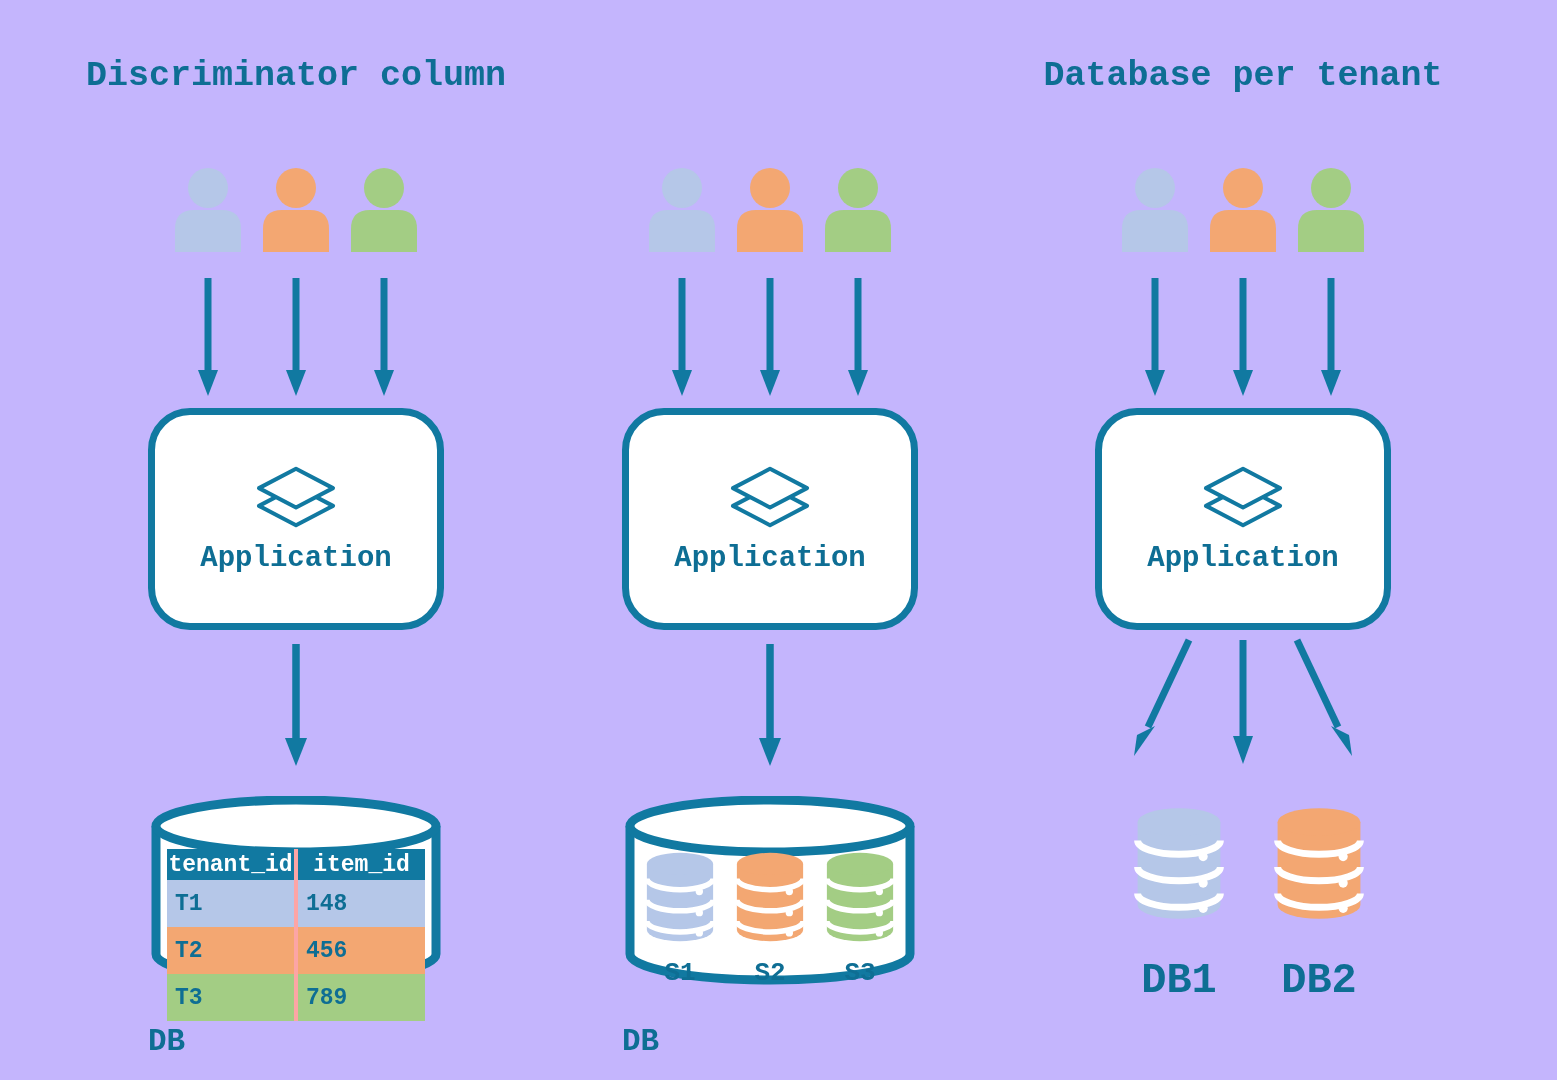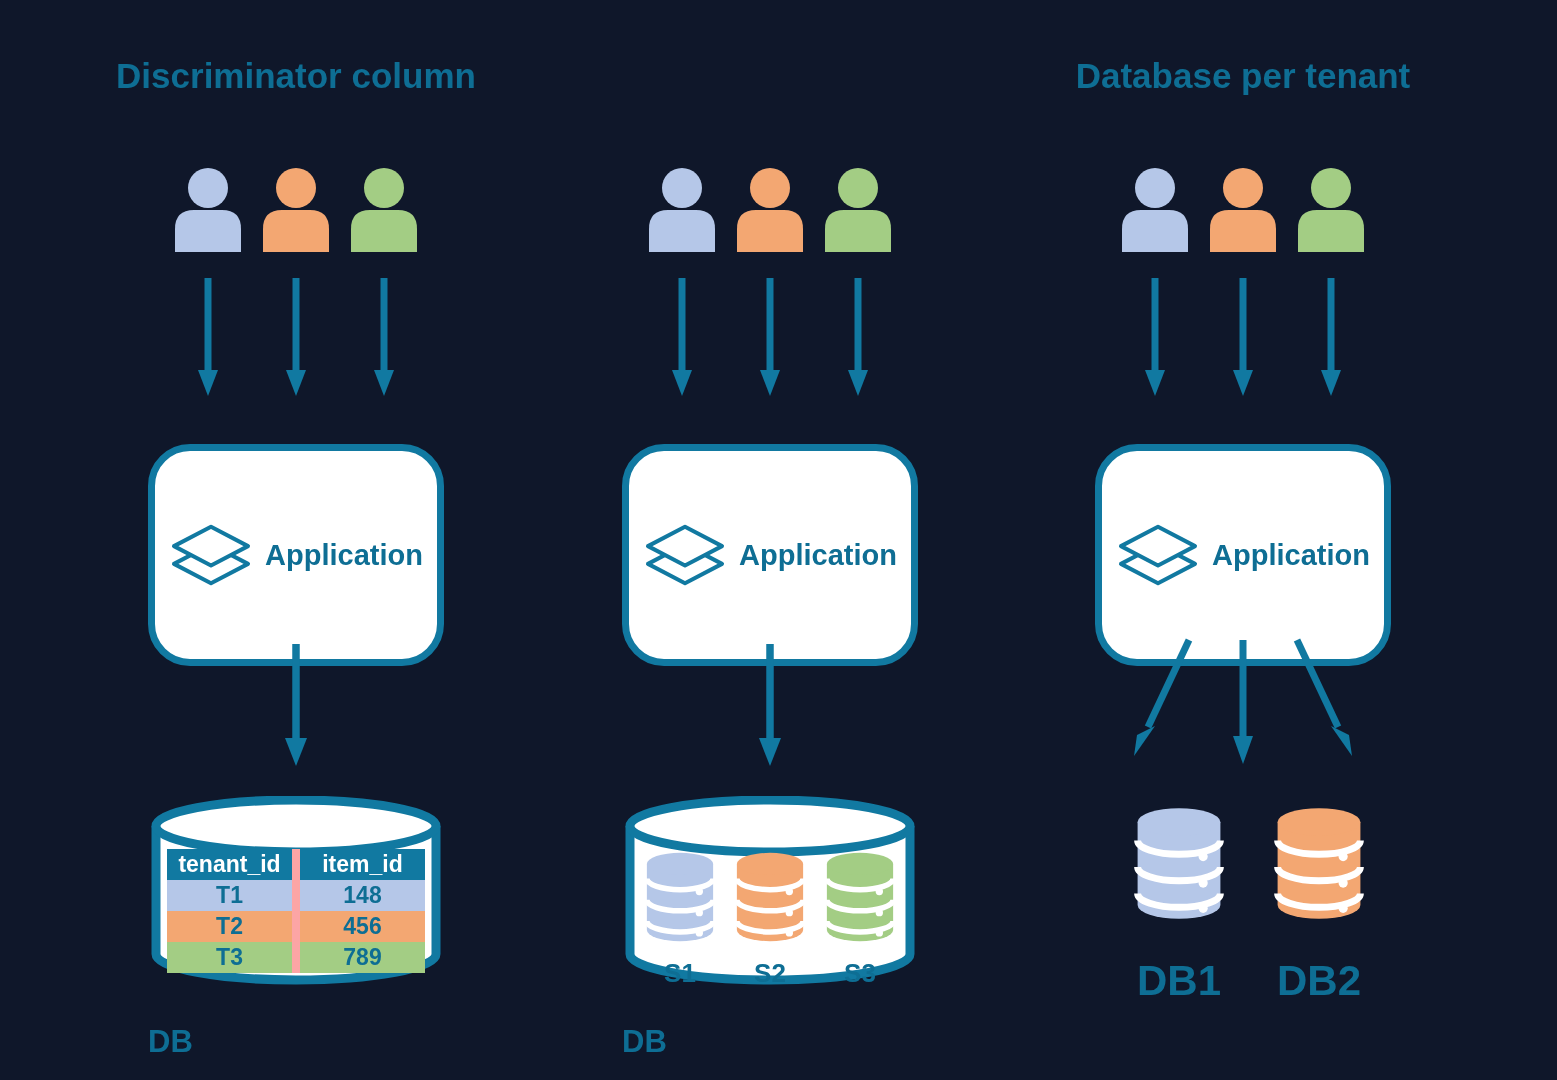--- a/index.html
+++ b/index.html
@@ -1,18 +1,18 @@
 <!DOCTYPE html>
 <html><head>
 <meta charset="utf-8">
 <style>
   html,body { margin:0; padding:0; background:#ffffff; }
   .canvas {
-    position:relative; width:1557px; height:1080px; background:#0f172a;
-    font-family:Liberation Sans, sans-serif; overflow:hidden;
+    position:relative; width:1557px; height:1080px; background:#c4b5fd;
+    font-family:Liberation Mono, monospace; overflow:hidden;
   }
   .col { position:absolute; top:0; width:474px; height:1080px; }
   #col-1 { left:59px; }
   #col-2 { left:533px; }
   #col-3 { left:1006px; }
 
   .col-title {
     position:absolute; top:56px; left:-20px; width:514px; text-align:center;
     font-size:35px; font-weight:700; color:#0E6E94; white-space:nowrap;
   }
@@ -23,42 +23,42 @@
   }
 
   .arrows3 {
     position:absolute; top:278px; left:0; width:100%;
     display:flex; justify-content:center; gap:62px;
   }
 
   .app-box {
     position:absolute; top:408px; left:89px; width:296px; height:222px;
     box-sizing:border-box; border:7px solid #1179A1; border-radius:42px;
-    background:#ffffff; display:flex; flex-direction:row;
-    align-items:center; justify-content:center; gap:12px;margin-top:36px;
+    background:#ffffff; display:flex; flex-direction:column;
+    align-items:center; justify-content:center; gap:12px;
   }
   .app-label { font-size:29px; font-weight:700; color:#0E6E94; }
 
   .single-arrow { position:absolute; top:644px; left:50%; transform:translateX(-50%); }
   .fan-arrows   { position:absolute; top:636px; left:86px; }
 
   .cylinder { position:absolute; top:796px; left:89px; }
 
   .table-wrap { position:absolute; top:849px; left:108px; width:258px; }
   table.tenant-table { width:100%; border-collapse:collapse; table-layout:fixed; }
   .tenant-table th {
     background:#1179A1; color:#ffffff; font-size:23px; font-weight:700;
     height:31px; padding:0;
   }
   .tenant-table td {
     font-size:23px; font-weight:700; color:#0E6E94;
-    height:31px; text-align:center; padding:0;
+    height:31px; text-align:left; padding:8px;
   }
   .tenant-table th:nth-child(2), .tenant-table td:nth-child(2) {
-    border-left:8px solid #fca5a5;
+    border-left:4px solid #fca5a5;
   }
 
   .schemas {
     position:absolute; top:851px; left:89px; width:296px;
     display:flex; justify-content:center; gap:16px;
   }
   .schema-item { display:flex; flex-direction:column; align-items:center; gap:15px; }
   .schema-label { font-size:26px; font-weight:700; color:#0E6E94; }
 
   .db-caption {

